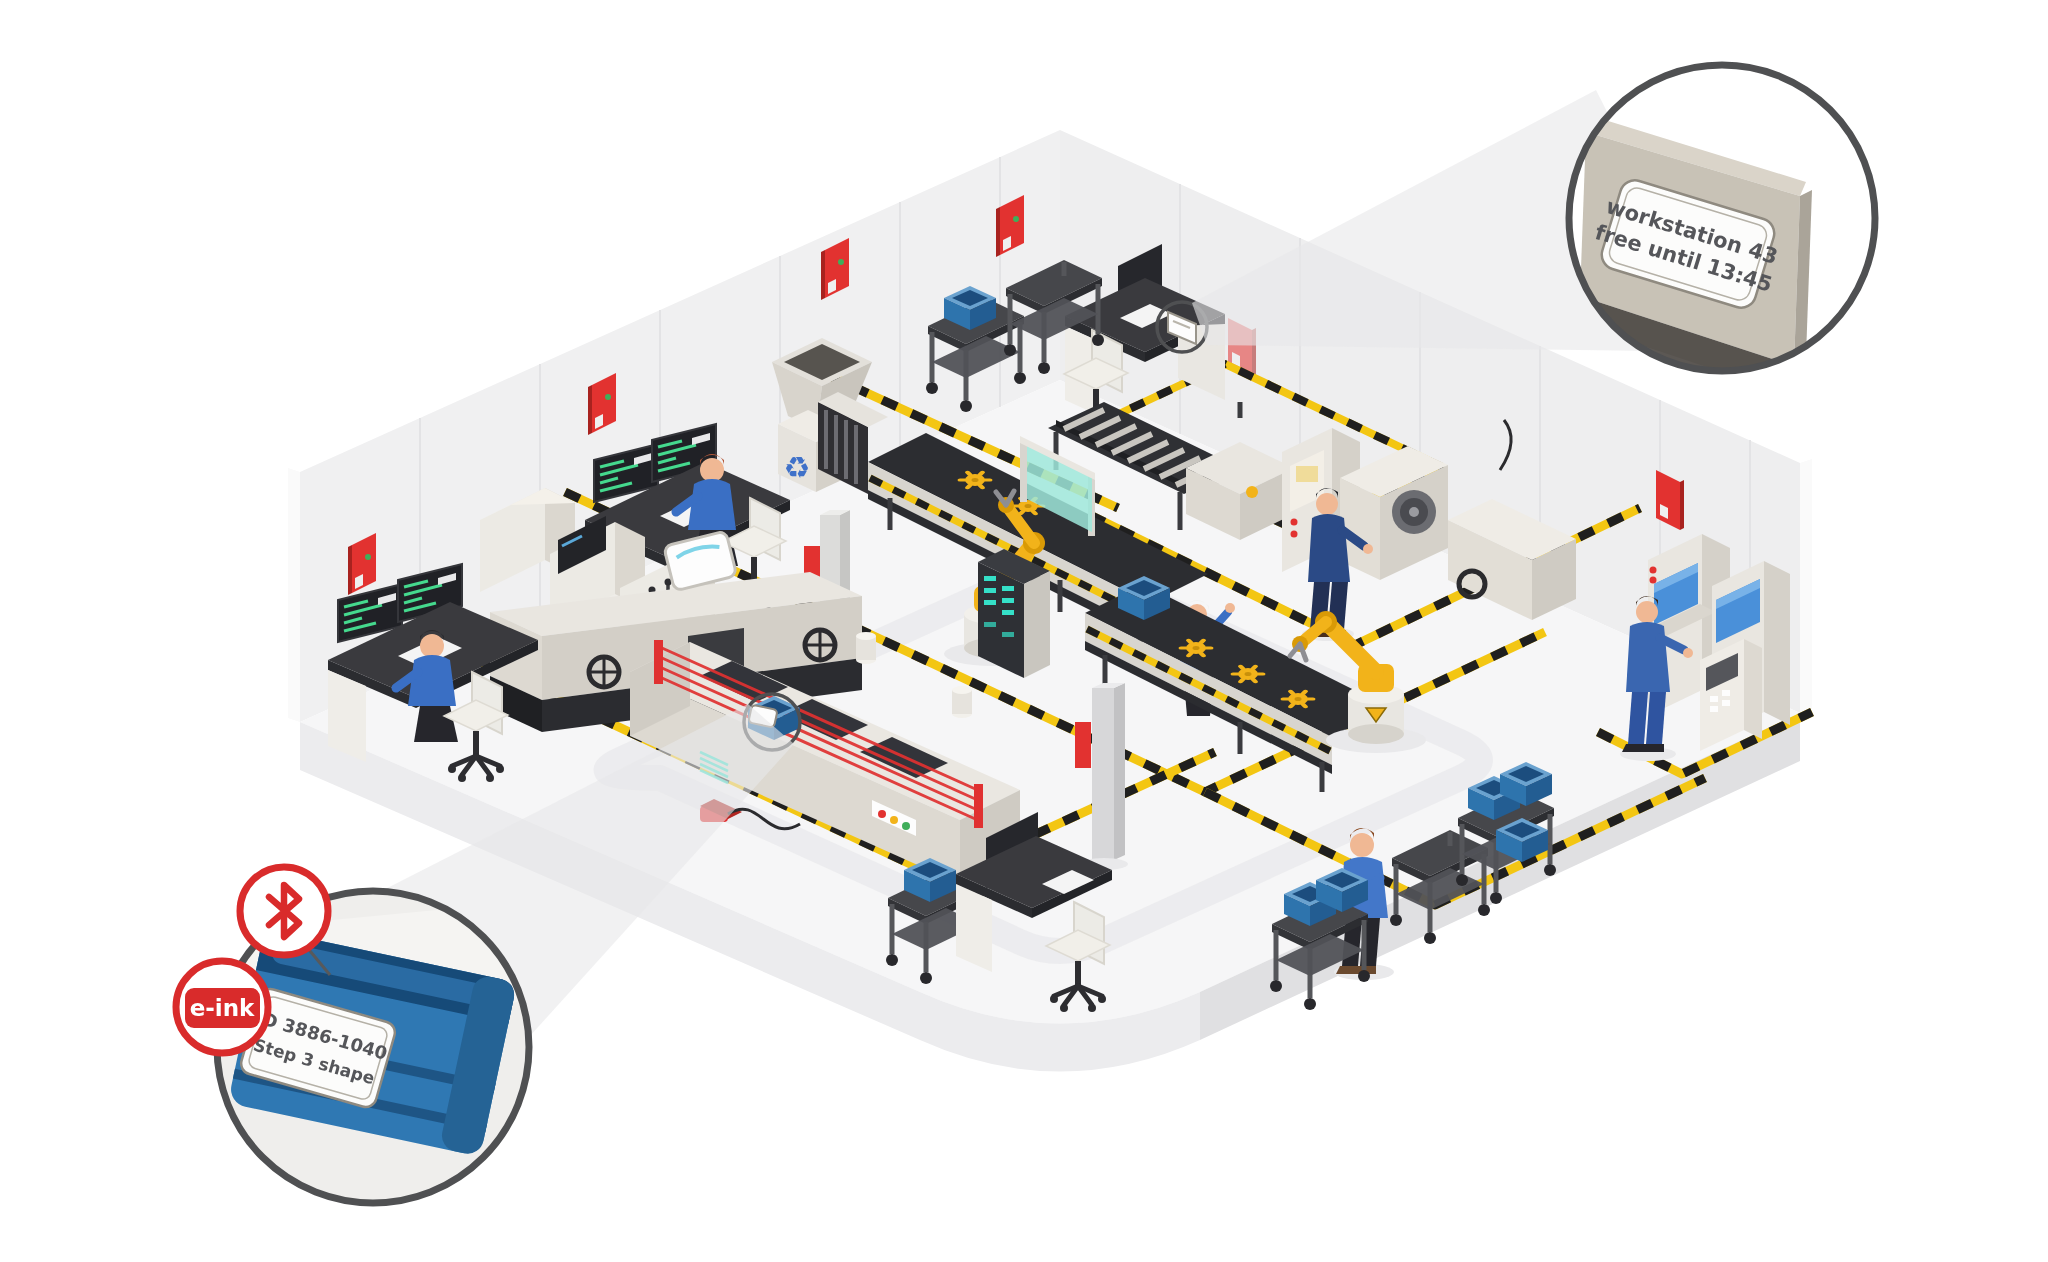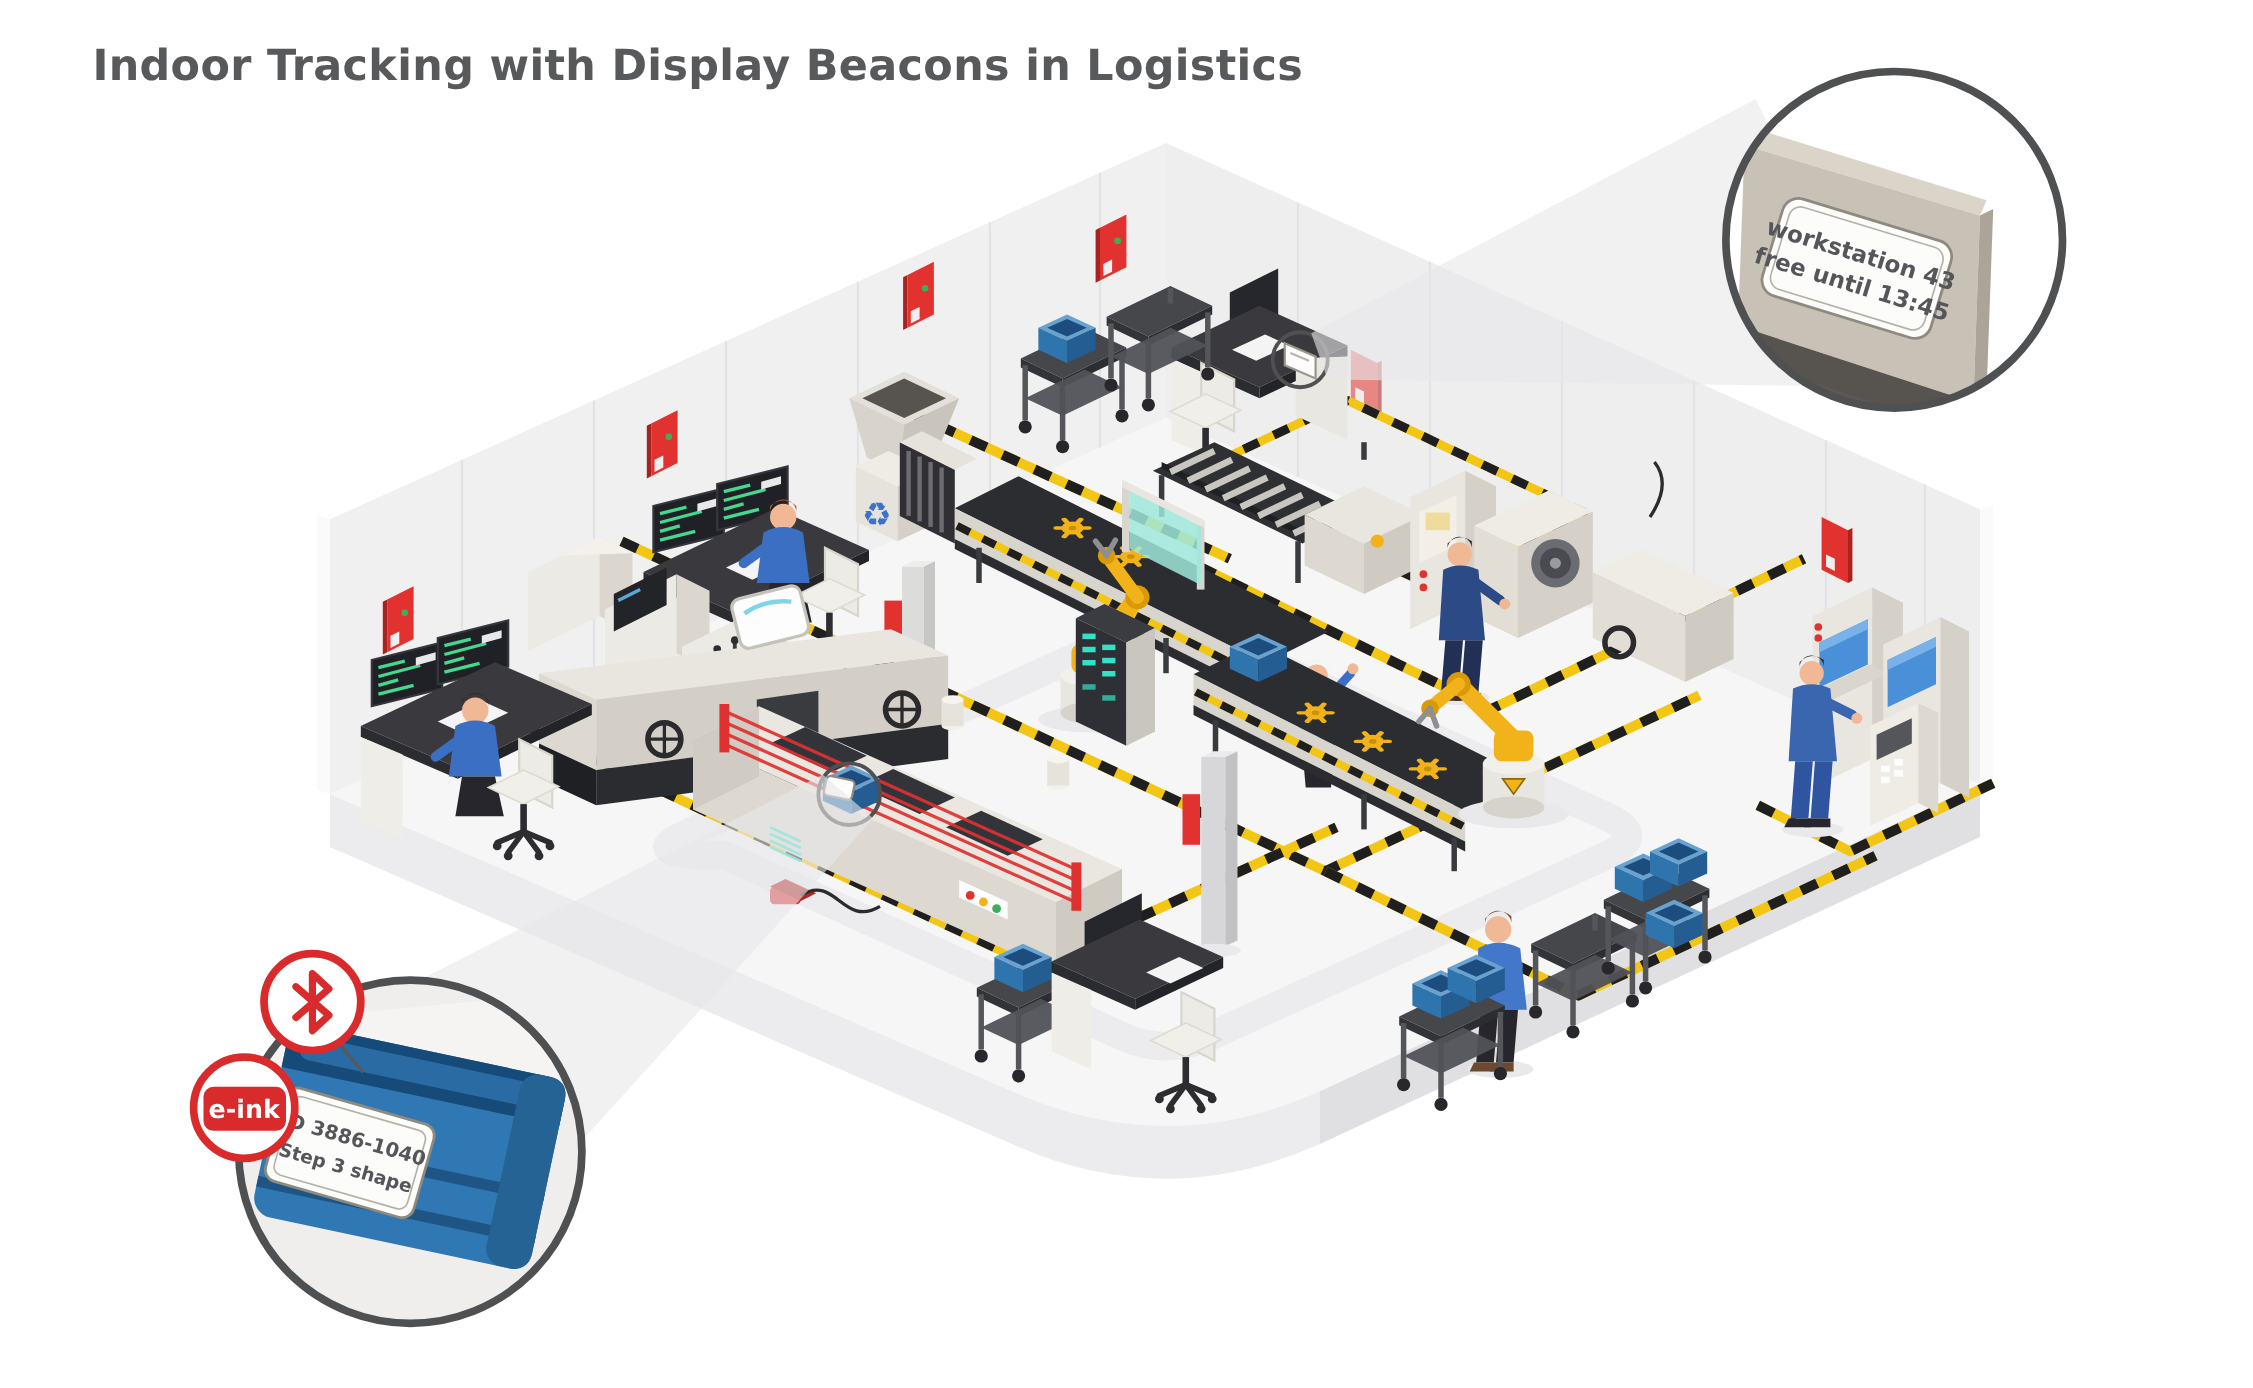--- a/index.html
+++ b/index.html
@@ -7,21 +7,20 @@
          font-family:"Liberation Sans", sans-serif;}
   .stage svg{position:absolute;left:0;top:0;}
   #page-title{position:absolute;left:84px;top:38px;margin:0;font-size:39px;font-weight:700;
               color:#58595b;letter-spacing:.3px;font-family:"DejaVu Sans","Liberation Sans",sans-serif;}
   text{font-family:"DejaVu Sans","Liberation Sans",sans-serif;}
 </style>
 </head>
 <body>
 
 <div class="stage">
-<h1 id="page-title">Indoor Tracking with Display Beacons in Logistics</h1>
 
 <svg width="2048" height="1262" viewBox="0 0 2048 1262">
   <defs>
     <g id="bin">
       <path d="M0,12 L26,0 L52,12 L26,24 Z" fill="#6aa2cf"></path>
       <path d="M8,12 L26,4 L44,12 L26,20 Z" fill="#1c4d7e"></path>
       <path d="M0,12 L26,24 L26,44 L0,32 Z" fill="#2e74ad"></path>
       <path d="M26,24 L52,12 L52,32 L26,44 Z" fill="#235d92"></path>
     </g>
     <g id="cart">

